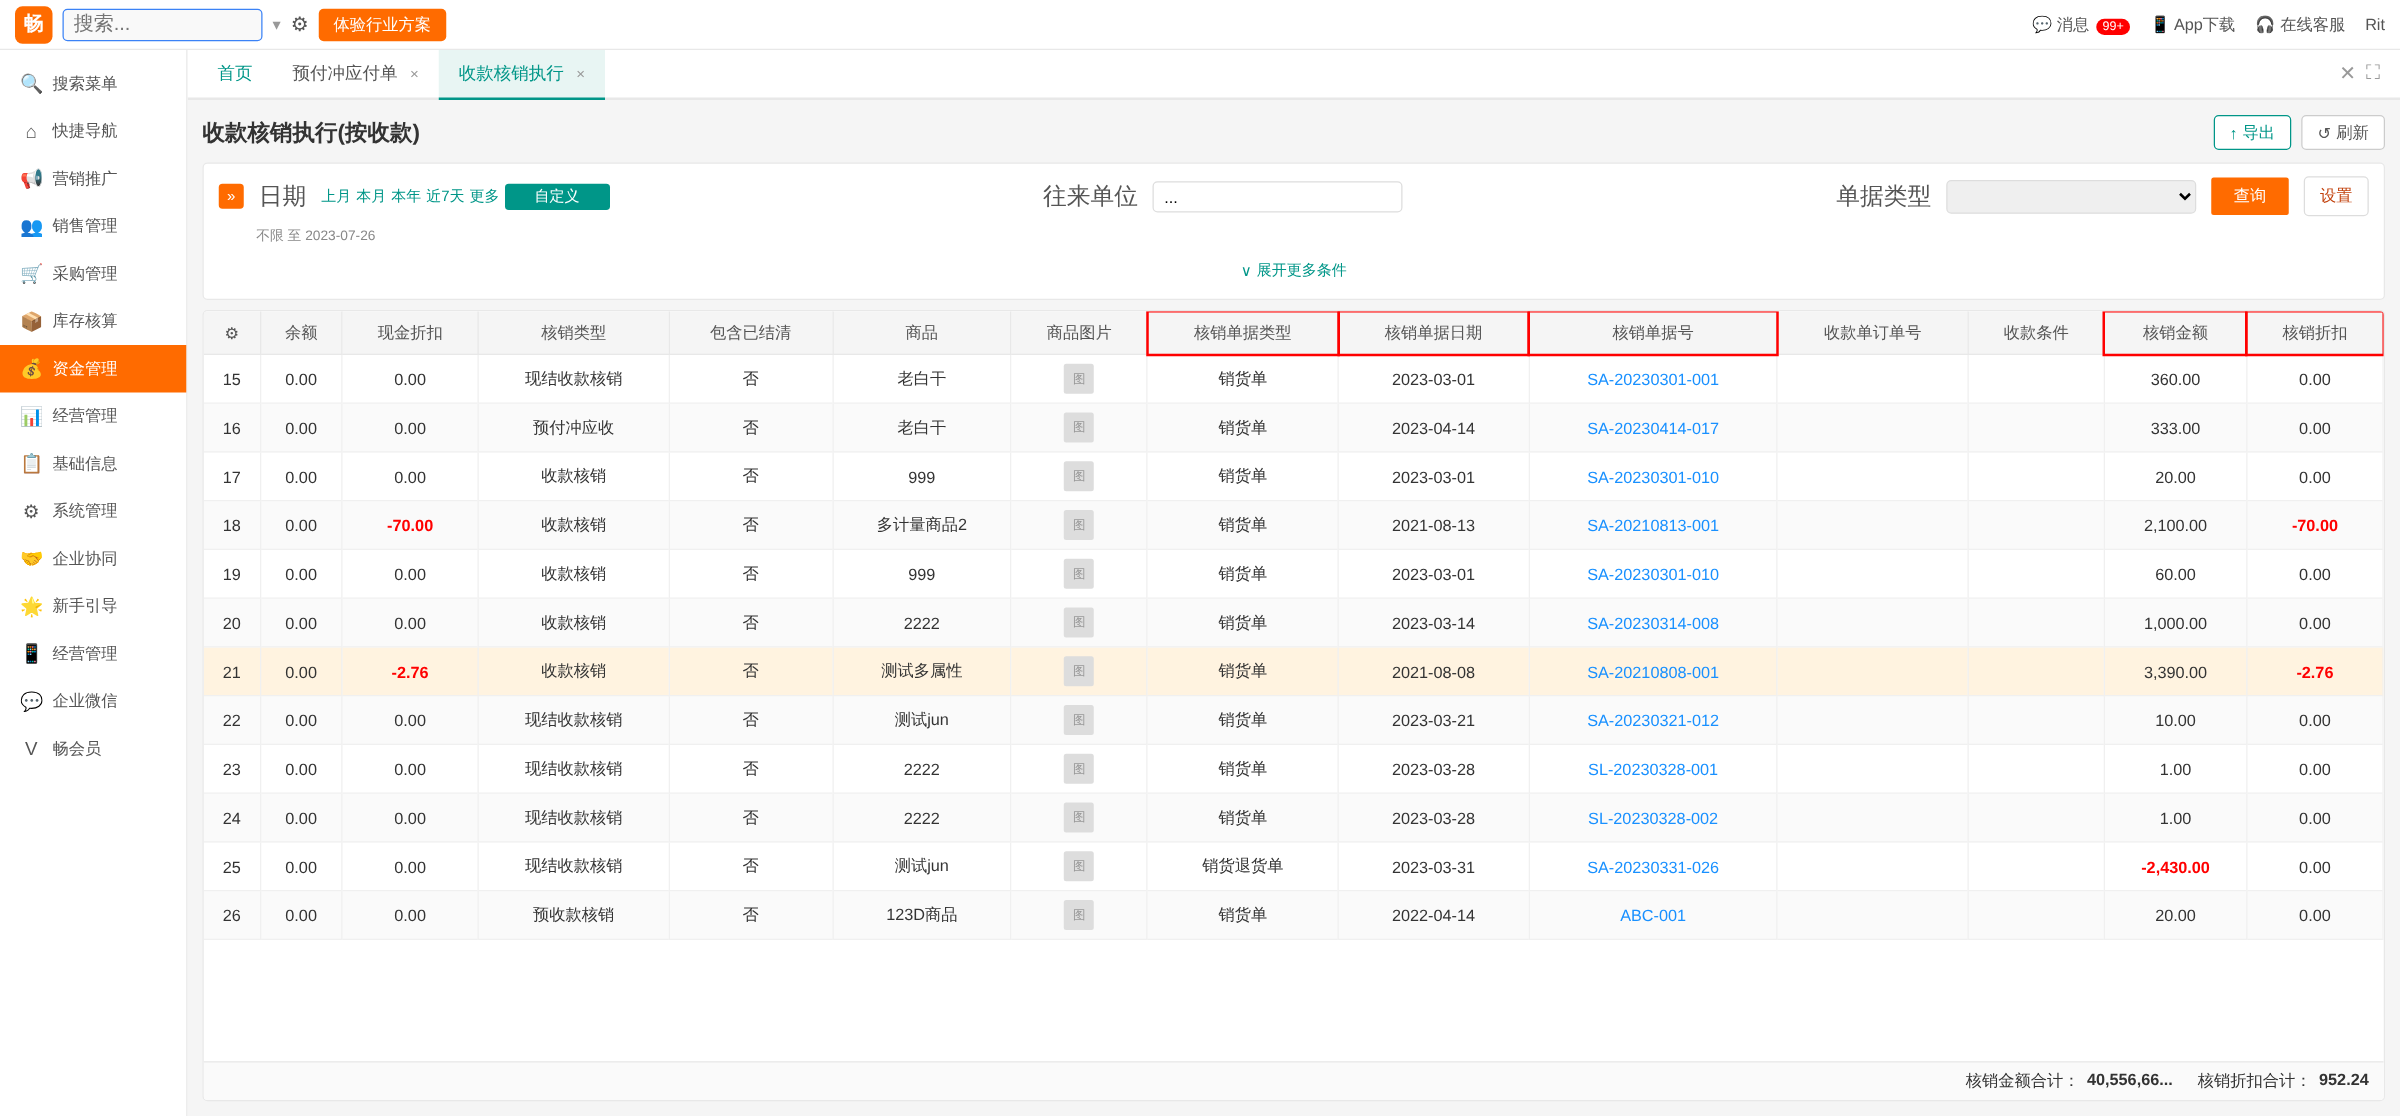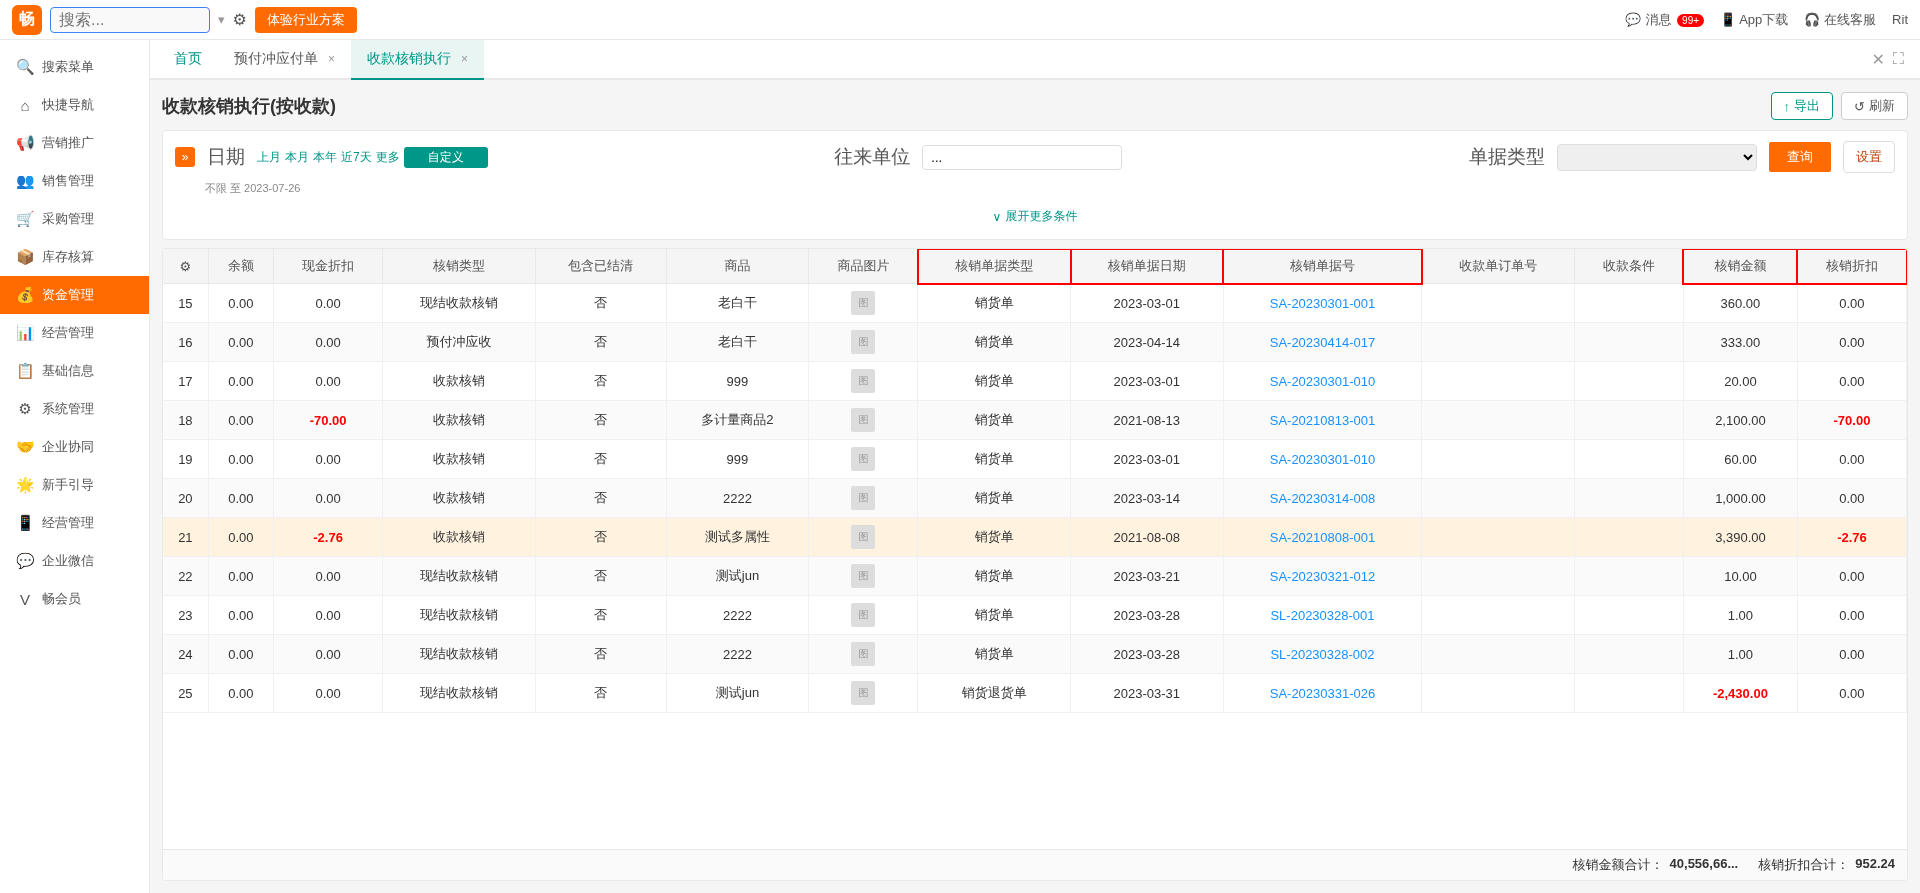--- a/index.html
+++ b/index.html
@@ -659,20 +659,38 @@
                     <div style="width:24px;height:24px;background:#ddd;border-radius:2px;margin:auto;display:flex;align-items:center;justify-content:center;font-size:10px;color:#999;">图</div>
                   </td>
     <td>销货退货单</td>
     <td>2023-03-31</td>
     <td class="link-cell">SA-20230331-026</td>
     <td></td>
     <td></td>
     <td class="negative">-2,430.00</td>
     <td>0.00</td>
   </tr>
+                <tr>
+    <td>26</td>
+    <td>0.00</td>
+    <td>0.00</td>
+    <td>预收款核销</td>
+    <td>否</td>
+    <td>123D商品</td>
+    <td>
+                    <div style="width:24px;height:24px;background:#ddd;border-radius:2px;margin:auto;display:flex;align-items:center;justify-content:center;font-size:10px;color:#999;">图</div>
+                  </td>
+    <td>销货单</td>
+    <td>2022-04-14</td>
+    <td class="link-cell">ABC-001</td>
+    <td></td>
+    <td></td>
+    <td>20.00</td>
+    <td>0.00</td>
+  </tr>
               </tbody>
           </table>
         </div>
         <div class="table-footer">
           <div class="footer-item">
             <span>核销金额合计：</span>
             <span class="footer-val">40,556,66...</span>
           </div>
           <div class="footer-item">
             <span>核销折扣合计：</span>

